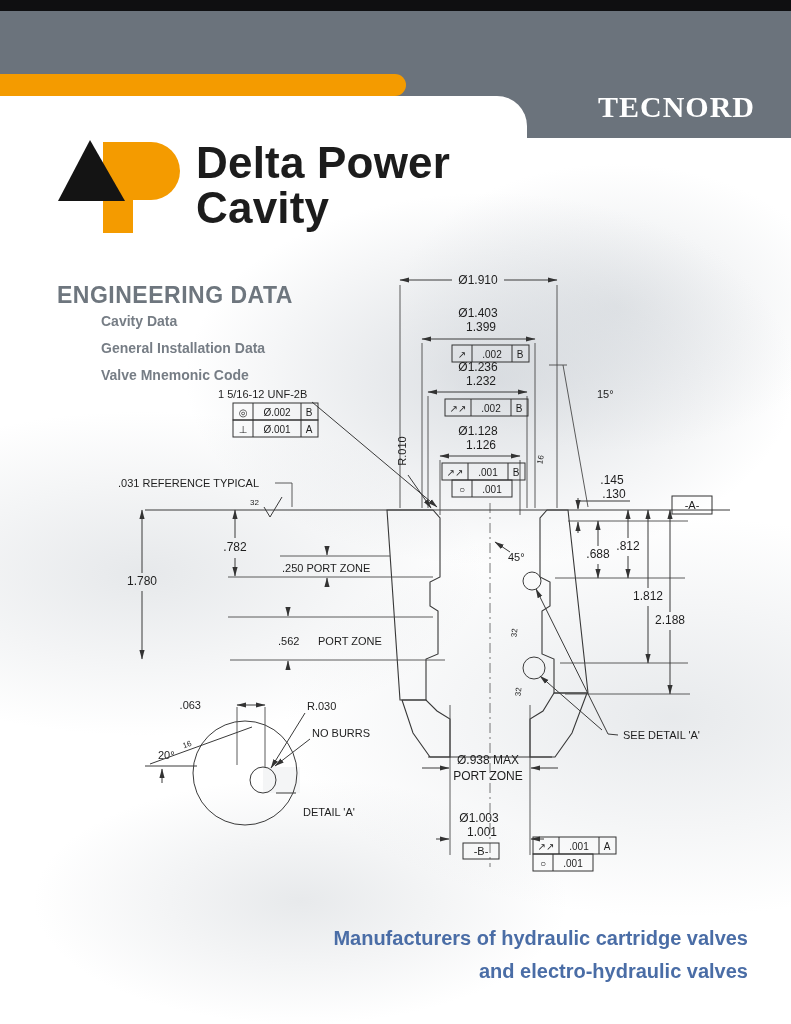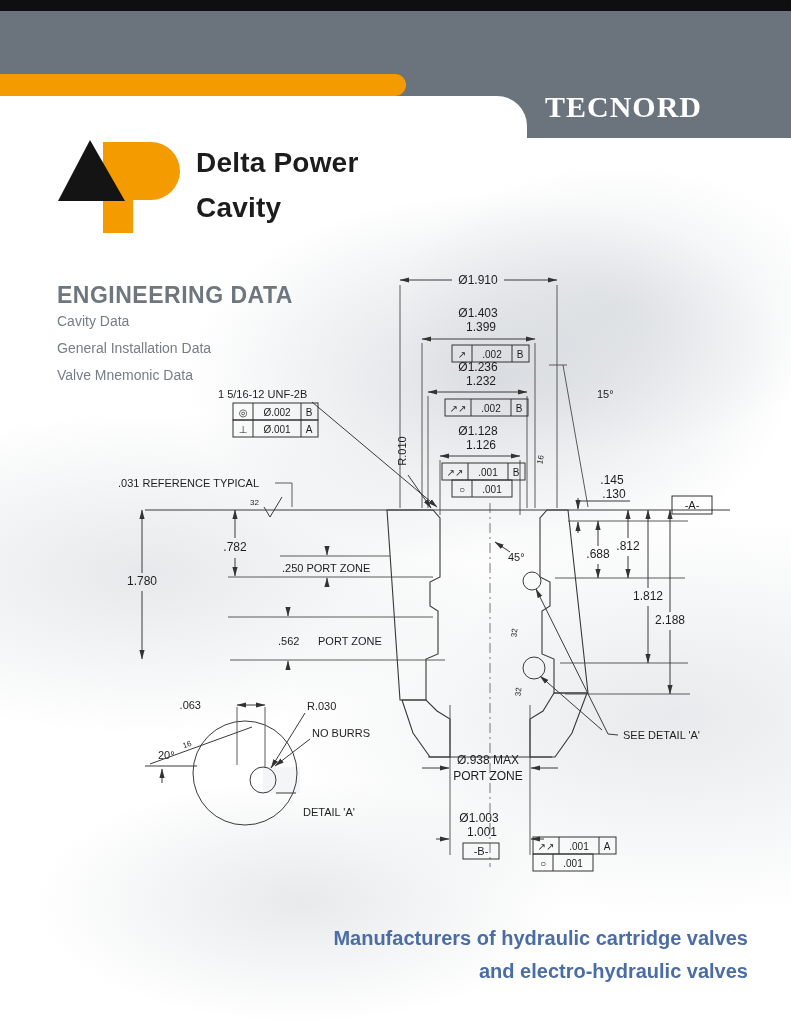--- a/index.html
+++ b/index.html
@@ -11,29 +11,29 @@
       radial-gradient(70% 28% at 85% 70%, rgba(203,208,213,.45) 0%, rgba(203,208,213,0) 70%),
       radial-gradient(45% 16% at 38% 88%, rgba(208,212,216,.5) 0%, rgba(208,212,216,0) 75%),
       radial-gradient(40% 20% at 78% 30%, rgba(215,219,223,.6) 0%, rgba(215,219,223,0) 70%),
       #ffffff;}
   .black-strip{position:absolute;top:0;left:0;width:791px;height:11px;background:#0f0f11;}
   .gray-header{position:absolute;top:11px;left:0;width:791px;height:127px;background:#6B737C;}
   .orange-bar{position:absolute;top:74px;left:0;width:406px;height:22px;background:#F49B00;
     border-radius:0 12px 12px 0;}
   .white-panel{position:absolute;top:96px;left:0;width:527px;height:42px;background:#fff;
     border-radius:0 30px 0 0;}
-  .tecnord{position:absolute;top:90px;left:545px;width:210px;text-align:left;color:#fff;
+  .tecnord{position:absolute;top:90px;left:545px;width:210px;text-align:right;color:#fff;
     font-family:"Liberation Serif",serif;font-weight:bold;font-size:30px;letter-spacing:1px;}
   .logo{position:absolute;top:140px;left:58px;}
-  .logo-text{position:absolute;top:140px;left:196px;color:#1c1c1c;font-size:28px;font-weight:600;
+  .logo-text{position:absolute;top:140px;left:196px;color:#1c1c1c;font-size:44px;font-weight:600;
     line-height:45px;letter-spacing:0.2px;}
   .eng-title{position:absolute;top:282px;left:57px;font-size:23px;font-weight:bold;color:#6E767E;
     letter-spacing:0.5px;}
   .eng-items{position:absolute;top:313px;left:57px;}
-  .eng-item{font-size:14px;font-weight:normal;color:#767D85;margin-bottom:11px;}
+  .eng-item{font-size:14px;font-weight:bold;color:#767D85;margin-bottom:11px;margin-left:44px;}
   .tagline{position:absolute;top:922px;right:43px;text-align:right;color:#4A6DA6;
     font-size:20px;font-weight:bold;line-height:33px;}
   
   .drawing{position:absolute;top:255px;left:100px;}
   .ln{stroke:#3a3a3a;stroke-width:1;fill:none;}
   .lt{stroke:#4a4a4a;stroke-width:0.9;fill:none;}
   .wall{fill:url(#hatch1);stroke:#383838;stroke-width:1.1;}
   .t12{font:12px "Liberation Sans",sans-serif;fill:#1e1e1e;}
   .t11{font:11px "Liberation Sans",sans-serif;fill:#1e1e1e;}
   .t10{font:10px "Liberation Sans",sans-serif;fill:#1e1e1e;}
@@ -60,21 +60,21 @@
   </svg>
   <div class="logo-text">
     <div>Delta Power</div>
     <div>Cavity</div>
   </div>
 
   <div class="eng-title">ENGINEERING DATA</div>
   <div class="eng-items">
     <div class="eng-item">Cavity Data</div>
     <div class="eng-item">General Installation Data</div>
-    <div class="eng-item">Valve Mnemonic Data</div>
+    <div class="eng-item">Valve Mnemonic Code</div>
   </div>
 
   <svg class="drawing" width="691" height="645" viewBox="0 0 691 645">
     <defs>
       <pattern id="hatch1" width="7" height="7" patternTransform="rotate(45)">
         <line x1="0" y1="0" x2="0" y2="7" stroke="#4c4c4c" stroke-width="1"></line>
       </pattern>
       <pattern id="hatch2" width="8" height="8" patternTransform="rotate(-45)">
         <line x1="0" y1="0" x2="0" y2="8" stroke="#4c4c4c" stroke-width="1"></line>
       </pattern>

